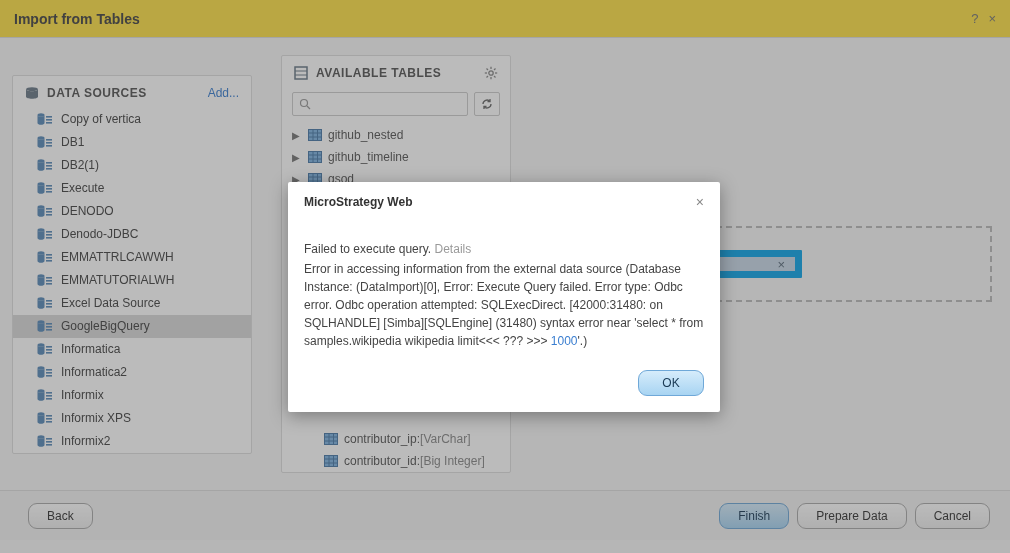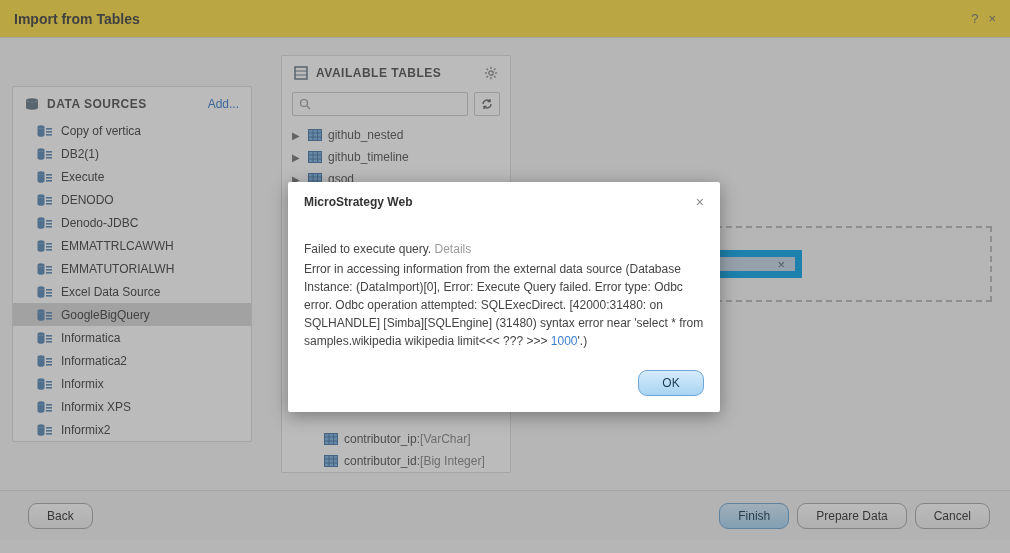--- a/index.html
+++ b/index.html
@@ -95,20 +95,32 @@
           <div class="src-item">
             <span class="ds-icon">
               <svg viewBox="0 0 16 12">
                 <ellipse cx="4" cy="2" rx="3.5" ry="1.8" fill="#5a8ab8"></ellipse>
                 <path d="M0.5 2v8c0 1 1.6 1.8 3.5 1.8s3.5-.8 3.5-1.8V2c0 1-1.6 1.8-3.5 1.8S0.5 3 0.5 2z" fill="#5a8ab8"></path>
                 <rect x="9" y="3" width="6" height="1.6" fill="#5a8ab8"></rect>
                 <rect x="9" y="6" width="6" height="1.6" fill="#5a8ab8"></rect>
                 <rect x="9" y="9" width="6" height="1.6" fill="#5a8ab8"></rect>
               </svg>
             </span>
+            <span>DB1</span>
+          </div>
+          <div class="src-item">
+            <span class="ds-icon">
+              <svg viewBox="0 0 16 12">
+                <ellipse cx="4" cy="2" rx="3.5" ry="1.8" fill="#5a8ab8"></ellipse>
+                <path d="M0.5 2v8c0 1 1.6 1.8 3.5 1.8s3.5-.8 3.5-1.8V2c0 1-1.6 1.8-3.5 1.8S0.5 3 0.5 2z" fill="#5a8ab8"></path>
+                <rect x="9" y="3" width="6" height="1.6" fill="#5a8ab8"></rect>
+                <rect x="9" y="6" width="6" height="1.6" fill="#5a8ab8"></rect>
+                <rect x="9" y="9" width="6" height="1.6" fill="#5a8ab8"></rect>
+              </svg>
+            </span>
             <span>DB2(1)</span>
           </div>
           <div class="src-item">
             <span class="ds-icon">
               <svg viewBox="0 0 16 12">
                 <ellipse cx="4" cy="2" rx="3.5" ry="1.8" fill="#5a8ab8"></ellipse>
                 <path d="M0.5 2v8c0 1 1.6 1.8 3.5 1.8s3.5-.8 3.5-1.8V2c0 1-1.6 1.8-3.5 1.8S0.5 3 0.5 2z" fill="#5a8ab8"></path>
                 <rect x="9" y="3" width="6" height="1.6" fill="#5a8ab8"></rect>
                 <rect x="9" y="6" width="6" height="1.6" fill="#5a8ab8"></rect>
                 <rect x="9" y="9" width="6" height="1.6" fill="#5a8ab8"></rect>

